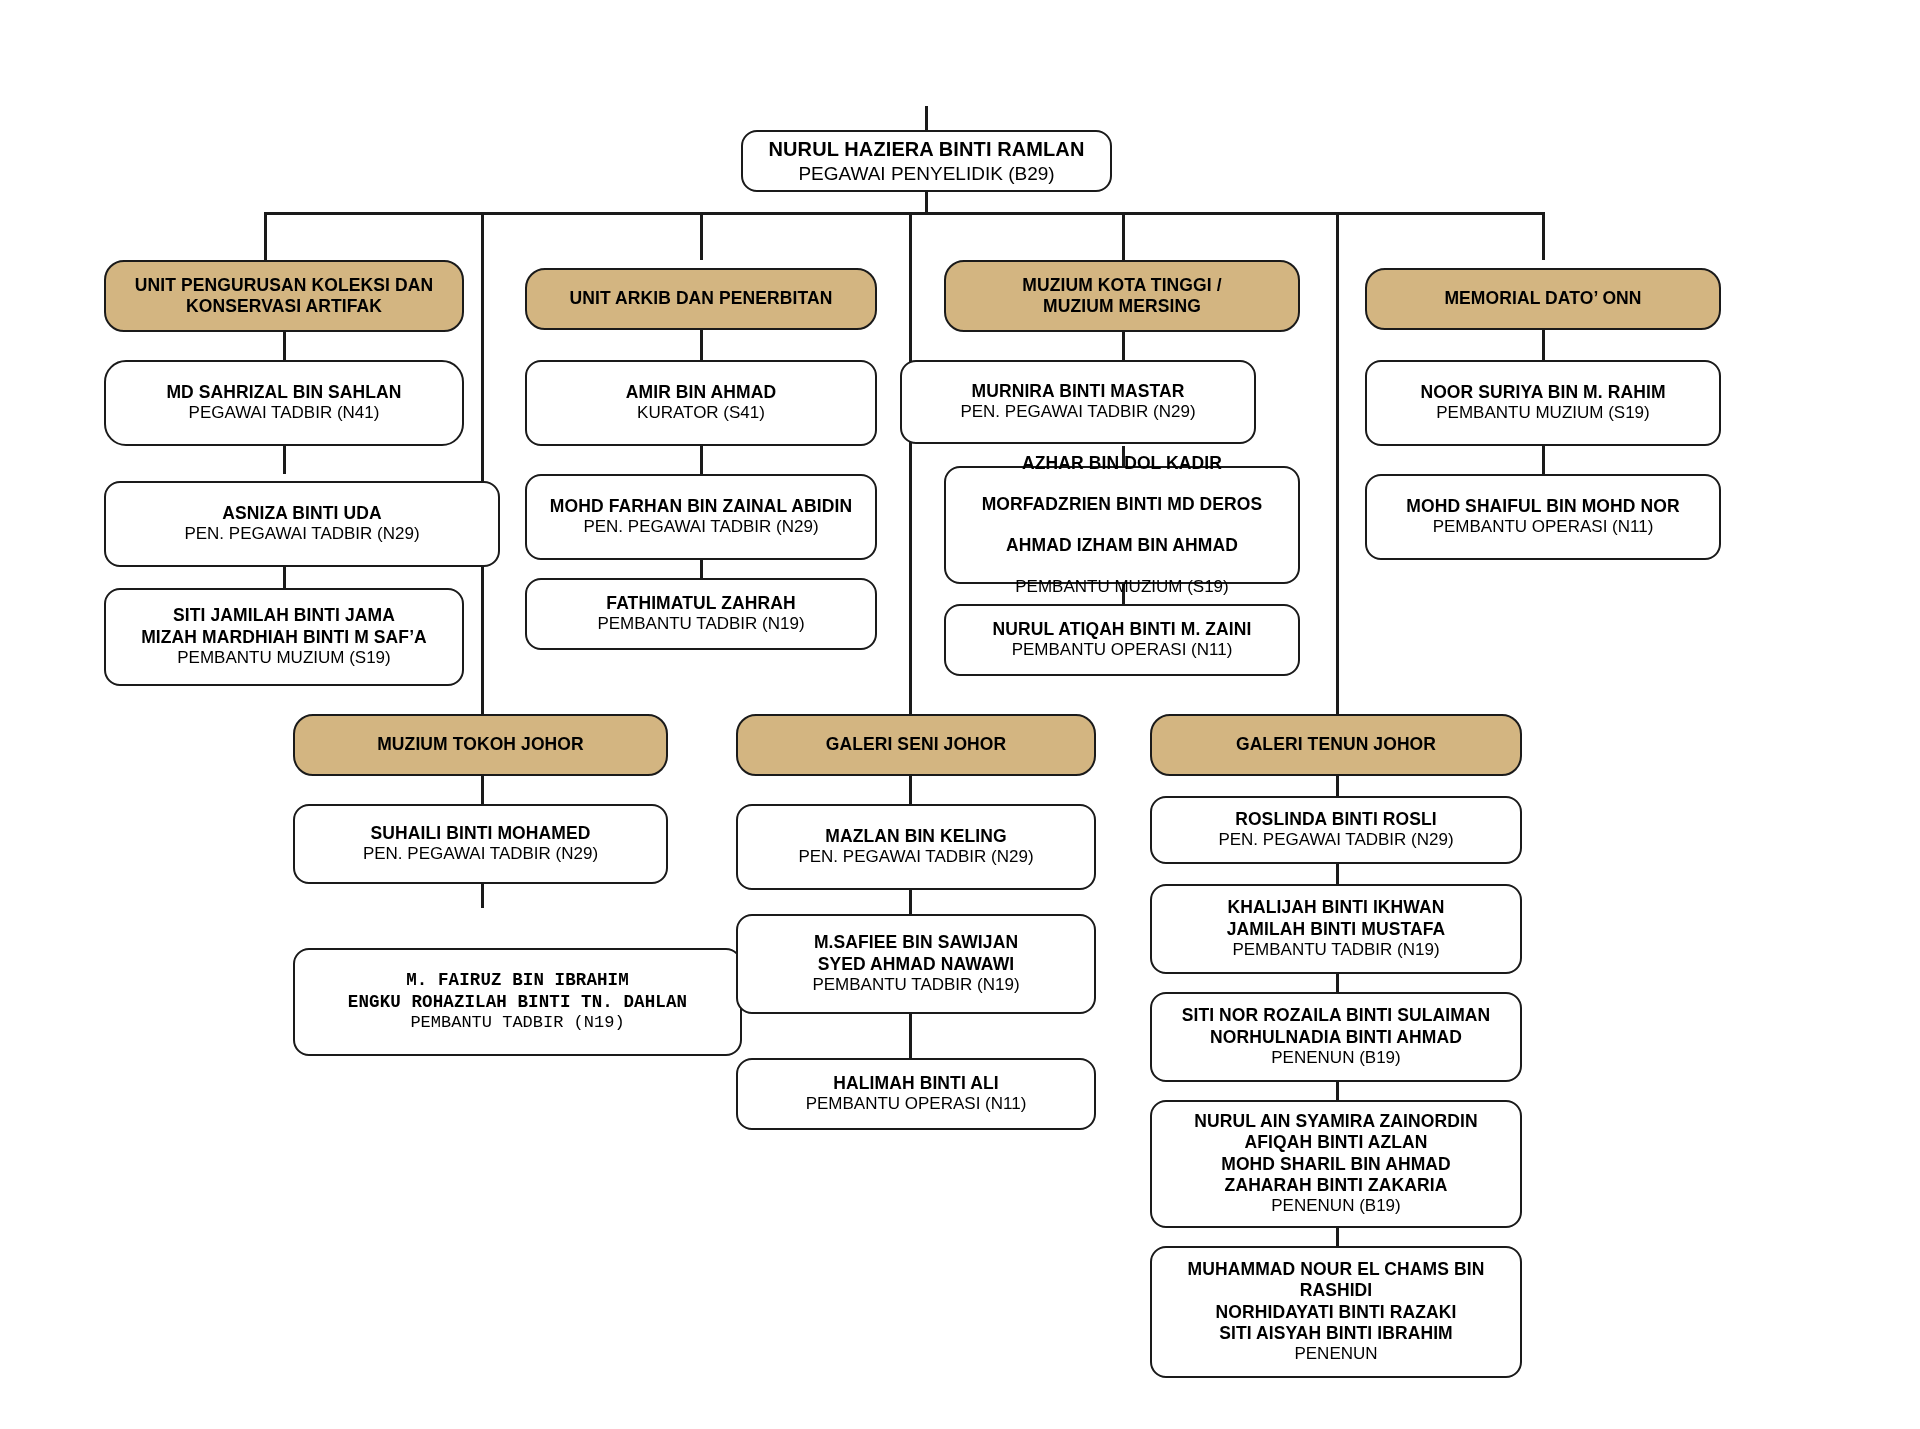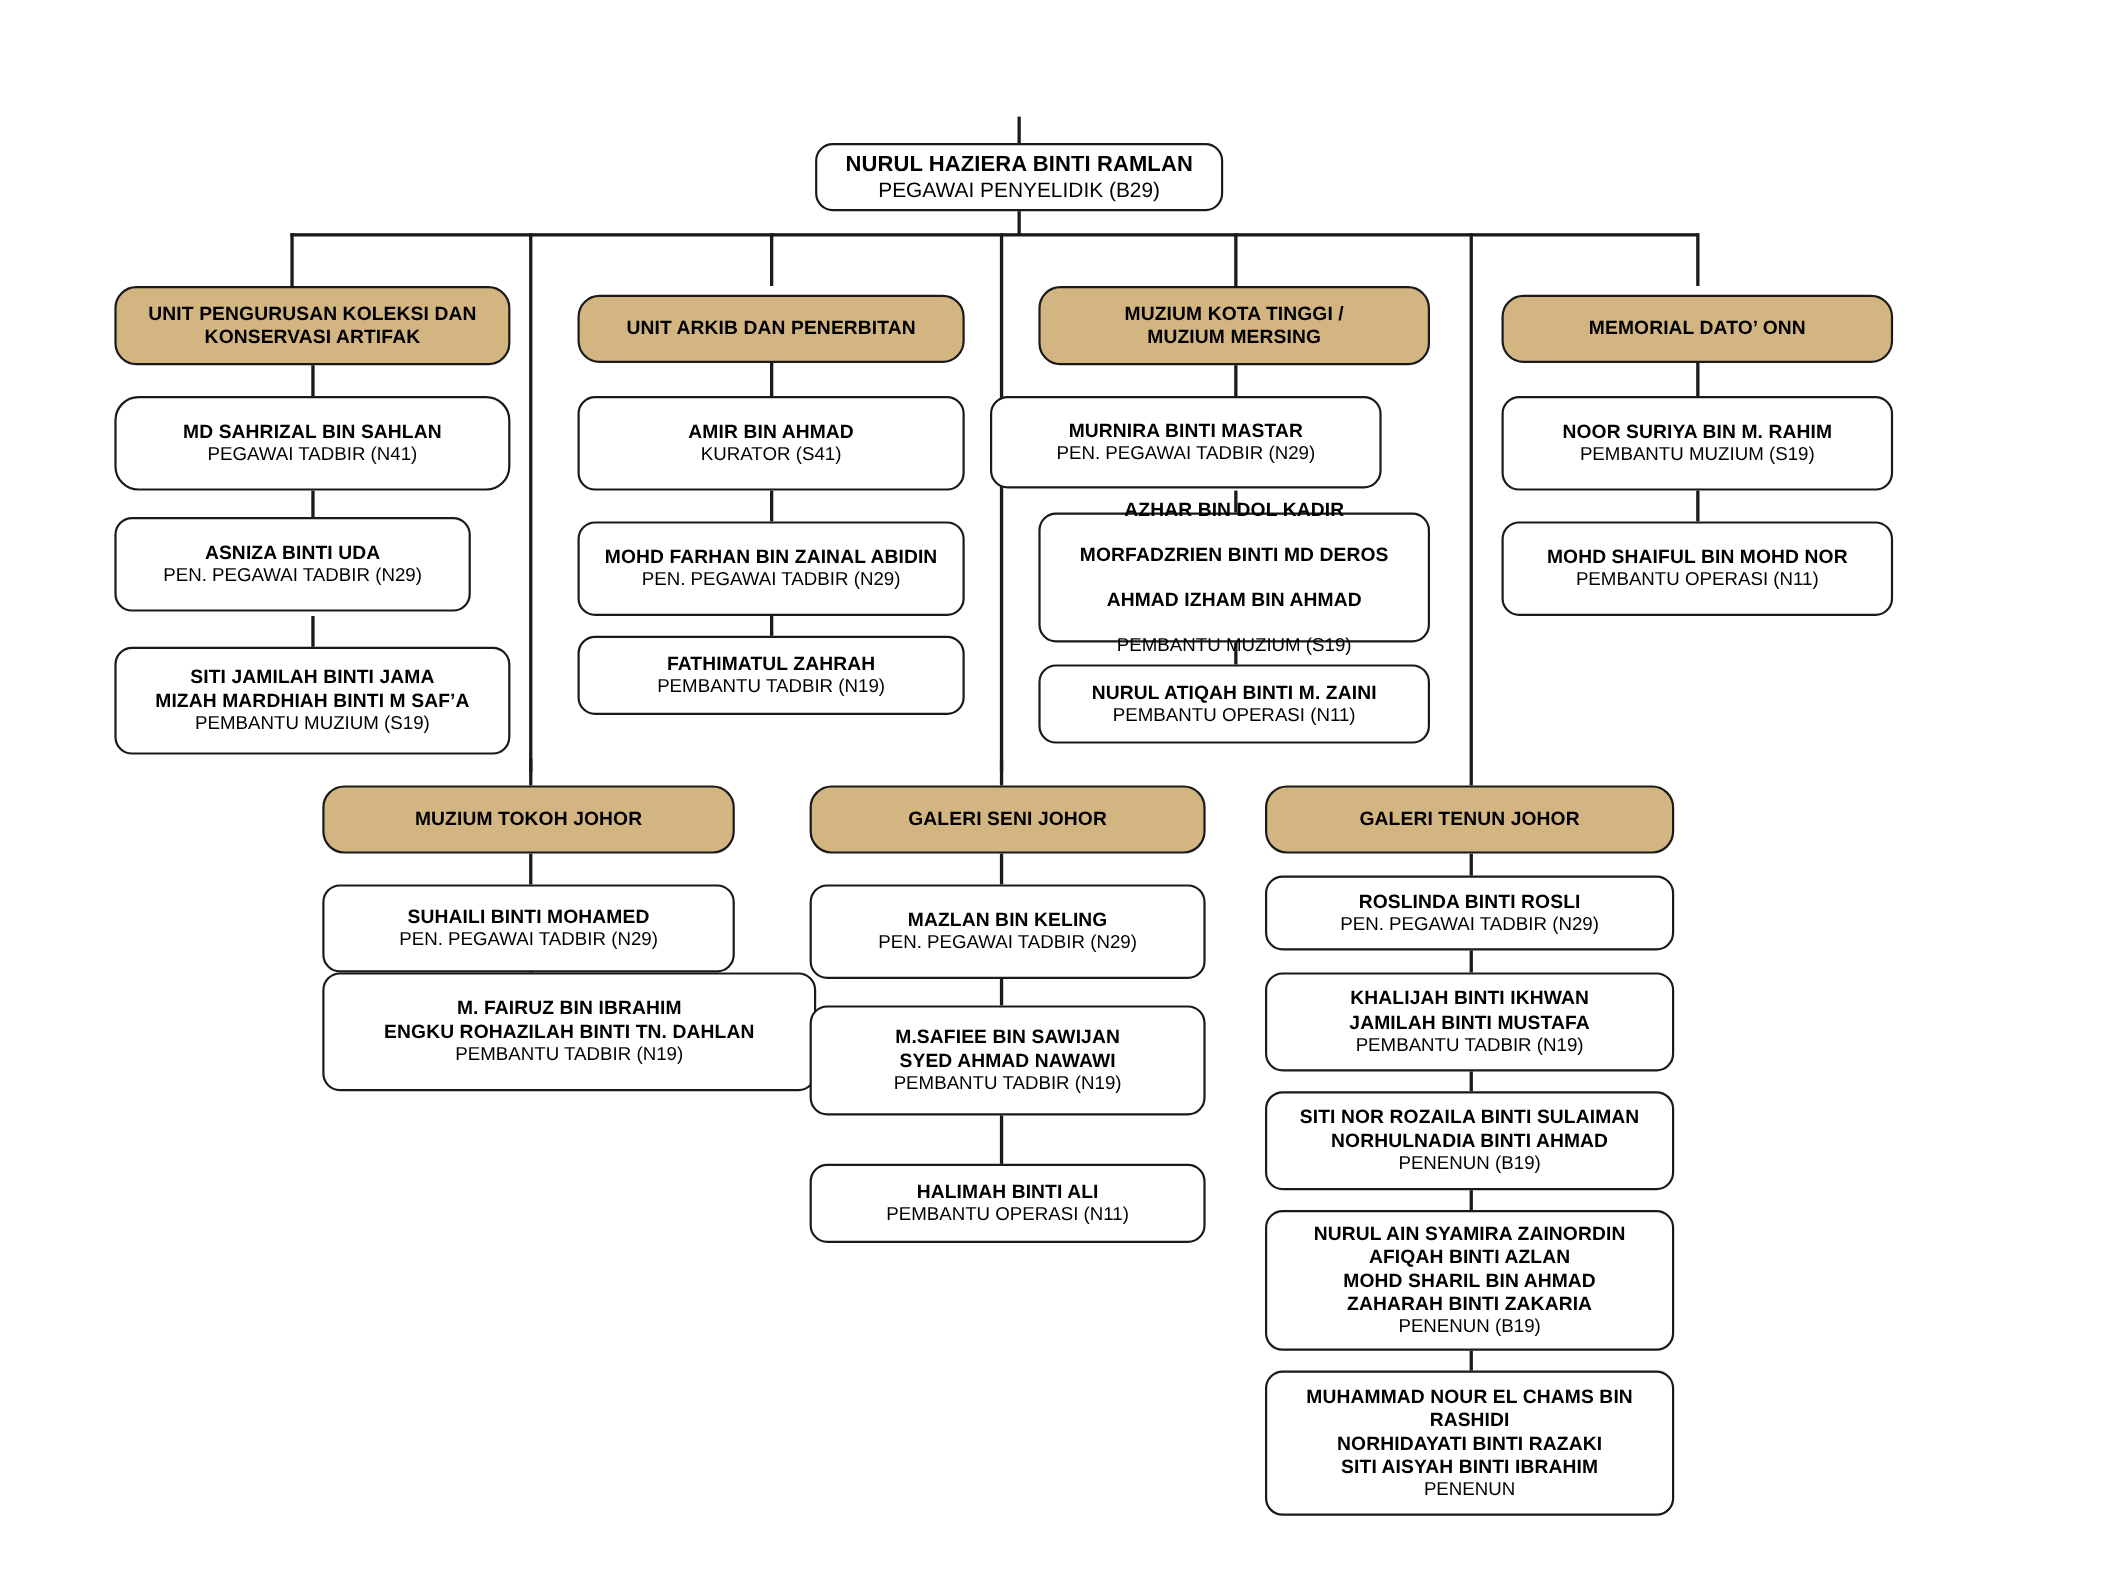--- a/index.html
+++ b/index.html
@@ -99,21 +99,21 @@
     <div class="nm">KONSERVASI ARTIFAK</div>
   </div>
   <div class="vline" style="left:283px; top:332px; height:28px;"></div>
 
   <div class="node fs-std" style="left:104px; top:360px; width:360px; height:86px;border-radius:22px;">
     <div class="nm">MD SAHRIZAL BIN SAHLAN</div>
     <div class="ps">PEGAWAI TADBIR (N41)</div>
   </div>
   <div class="vline" style="left:283px; top:446px; height:28px;"></div>
 
-  <div class="node fs-std" style="left:104px; top:470px; width:324px; height:86px;text-align:right;">
+  <div class="node fs-std" style="left:104px; top:481px; width:396px; height:86px;text-align:right;">
     <div class="nm">ASNIZA BINTI UDA</div>
     <div class="ps">PEN. PEGAWAI TADBIR (N29)</div>
   </div>
   <div class="vline" style="left:283px; top:560px; height:28px;"></div>
 
   <div class="node fs-std" style="left:104px; top:588px; width:360px; height:98px;">
     <div class="nm">SITI JAMILAH BINTI JAMA</div>
     <div class="nm">MIZAH MARDHIAH BINTI M SAF’A</div>
     <div class="ps">PEMBANTU MUZIUM (S19)</div>
   </div>
@@ -189,21 +189,21 @@
     <div class="nm">MUZIUM TOKOH JOHOR</div>
   </div>
   <div class="vline" style="left:481px; top:776px; height:28px;"></div>
 
   <div class="node fs-std" style="left:293px; top:804px; width:375px; height:80px;">
     <div class="nm">SUHAILI BINTI MOHAMED</div>
     <div class="ps">PEN. PEGAWAI TADBIR (N29)</div>
   </div>
   <div class="vline" style="left:481px; top:884px; height:24px;"></div>
 
-  <div class="node fs-std" style="left:293px; top:884px; width:449px; height:108px;">
+  <div class="node fs-std" style="left:293px; top:948px; width:449px; height:108px;font-family:Liberation Mono, monospace;">
     <div class="nm">M. FAIRUZ BIN IBRAHIM</div>
     <div class="nm">ENGKU ROHAZILAH BINTI TN. DAHLAN</div>
     <div class="ps">PEMBANTU TADBIR (N19)</div>
   </div>
 
   <div class="node header-node fs-hdr" style="left:736px; top:714px; width:360px; height:62px;">
     <div class="nm">GALERI SENI JOHOR</div>
   </div>
   <div class="vline" style="left:909px; top:776px; height:28px;"></div>
 

